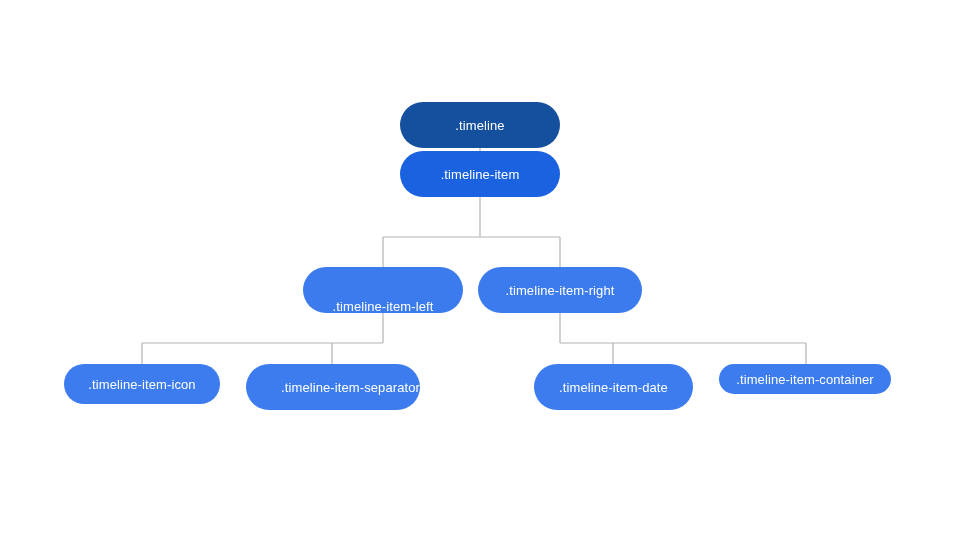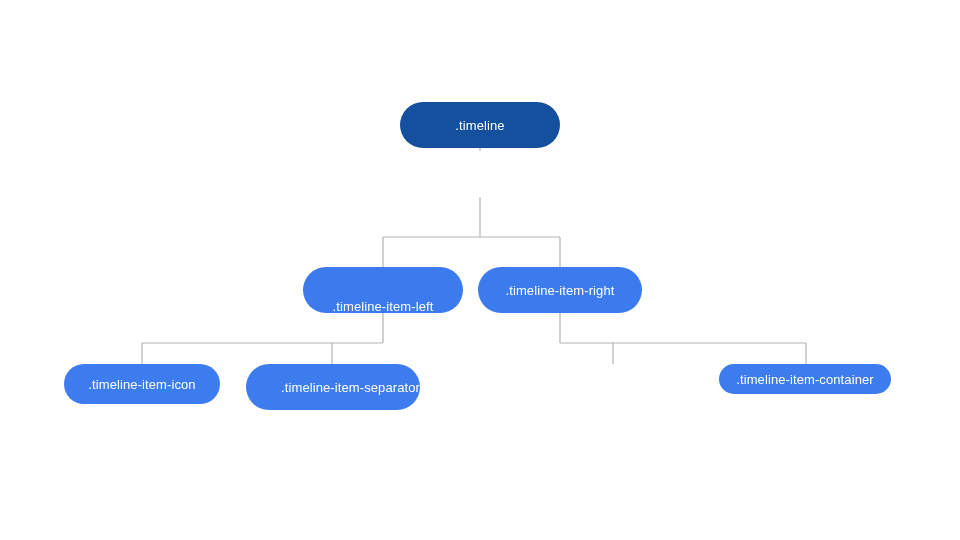--- a/index.html
+++ b/index.html
@@ -74,35 +74,41 @@
       <path d="M560,343 L806,343"></path>
       <path d="M613,343 L613,364"></path>
       <path d="M806,343 L806,364"></path>
     </g>
   </svg>
 
   <div class="node" style="left:400px; top:79px; width:160px; height:46px; background:#14509E;margin-top:23px;">
     <span class="node-label">.timeline</span>
   </div>
 
+  <div class="node" style="left:400px; top:151px; width:160px; height:46px; background:#1A62E0;">
+    <span class="node-label">.timeline-item</span>
+  </div>
 
   <div class="node" style="left:303px; top:267px; width:160px; height:46px; background:#3B7BEE;align-items:flex-end;">
     <span class="node-label">.timeline-item-left</span>
   </div>
 
   <div class="node" style="left:478px; top:267px; width:164px; height:46px; background:#3B7BEE;">
     <span class="node-label">.timeline-item-right</span>
   </div>
 
   <div class="node" style="left:64px; top:364px; width:156px; height:40px; background:#3C7CEE;">
     <span class="node-label">.timeline-item-icon</span>
   </div>
 
   <div class="node" style="left:246px; top:364px; width:174px; height:46px; background:#3C7CEE;justify-content:flex-end;">
     <span class="node-label">.timeline-item-separator</span>
   </div>
 
+  <div class="node" style="left:534px; top:364px; width:159px; height:46px; background:#3C7CEE;">
+    <span class="node-label">.timeline-item-date</span>
+  </div>
 
   <div class="node" style="left:719px; top:364px; width:172px; height:30px; background:#3C7CEE;">
     <span class="node-label">.timeline-item-container</span>
   </div>
 
 </div>
 
 </body></html>

